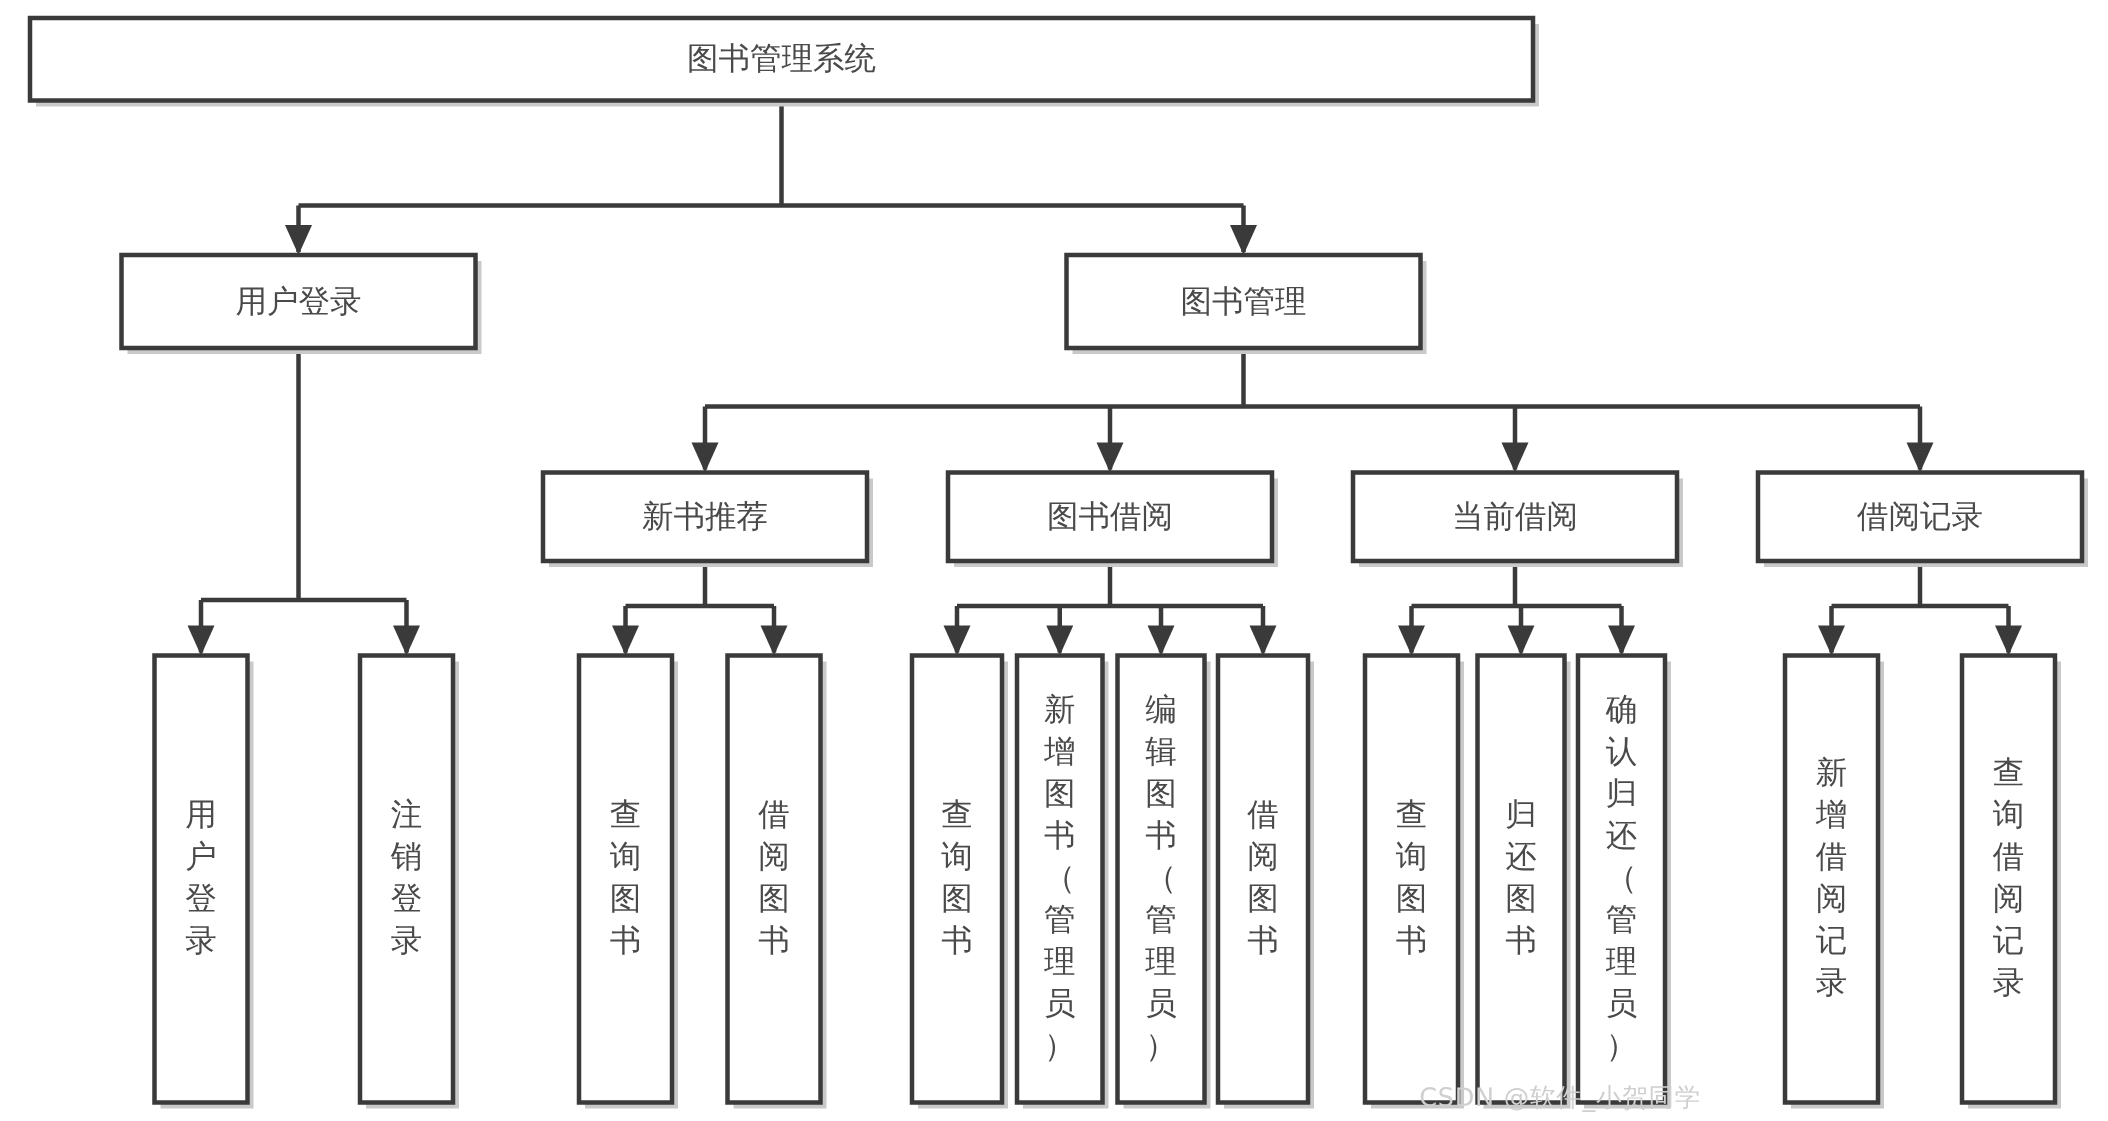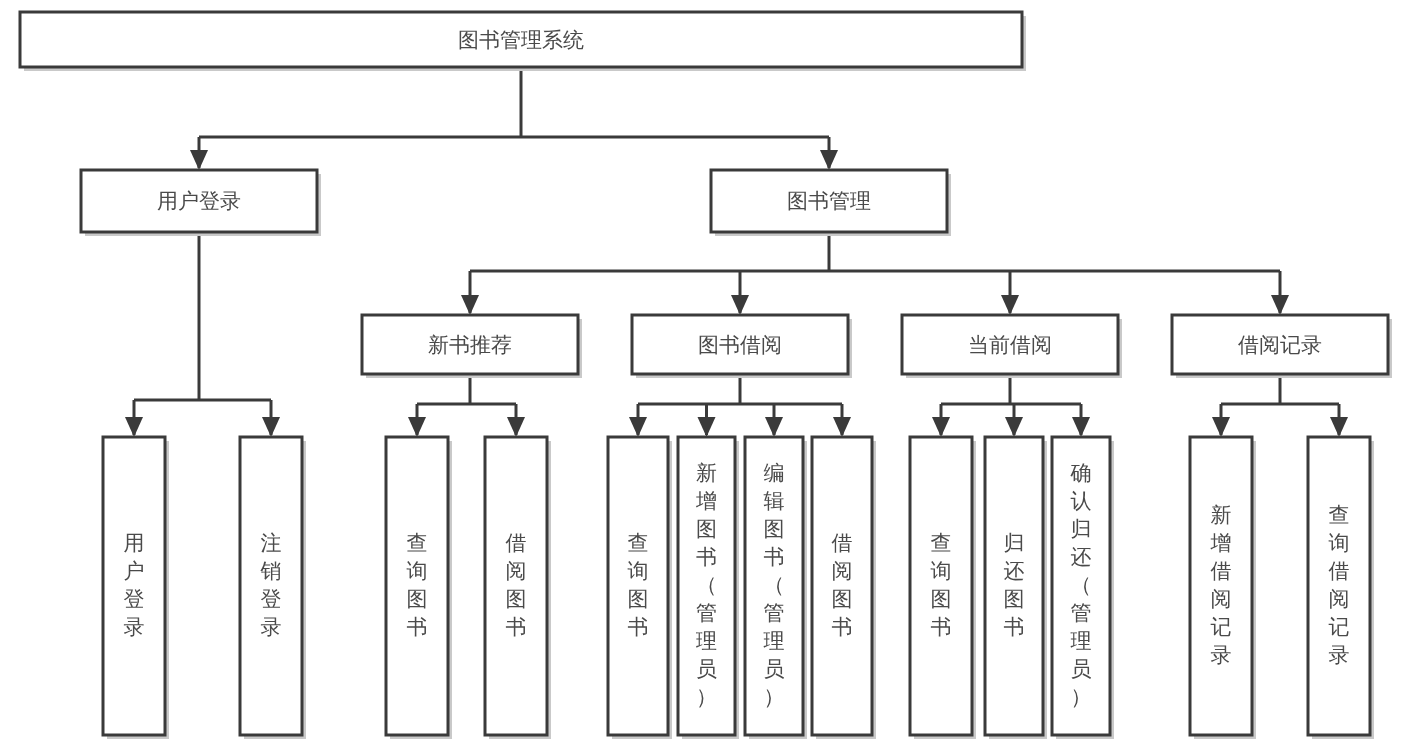--- a/index.html
+++ b/index.html
@@ -201,13 +201,14 @@
           <rect class="node-rect" x="1190" y="437" width="62" height="298"></rect>
           <text class="node-label vert" x="1221" y="0"><tspan x="1221" y="516">新</tspan><tspan x="1221" y="544">增</tspan><tspan x="1221" y="572">借</tspan><tspan x="1221" y="600">阅</tspan><tspan x="1221" y="628">记</tspan><tspan x="1221" y="656">录</tspan></text>
         </g>
         <g>
           <rect class="node-shadow" x="1312" y="441" width="62" height="298"></rect>
           <rect class="node-rect" x="1308" y="437" width="62" height="298"></rect>
           <text class="node-label vert" x="1339" y="0"><tspan x="1339" y="516">查</tspan><tspan x="1339" y="544">询</tspan><tspan x="1339" y="572">借</tspan><tspan x="1339" y="600">阅</tspan><tspan x="1339" y="628">记</tspan><tspan x="1339" y="656">录</tspan></text>
         </g>
       </g>
   </svg>
+  <div class="watermark">CSDN @软件_小贺同学</div>
 </div>
 
 </body></html>

